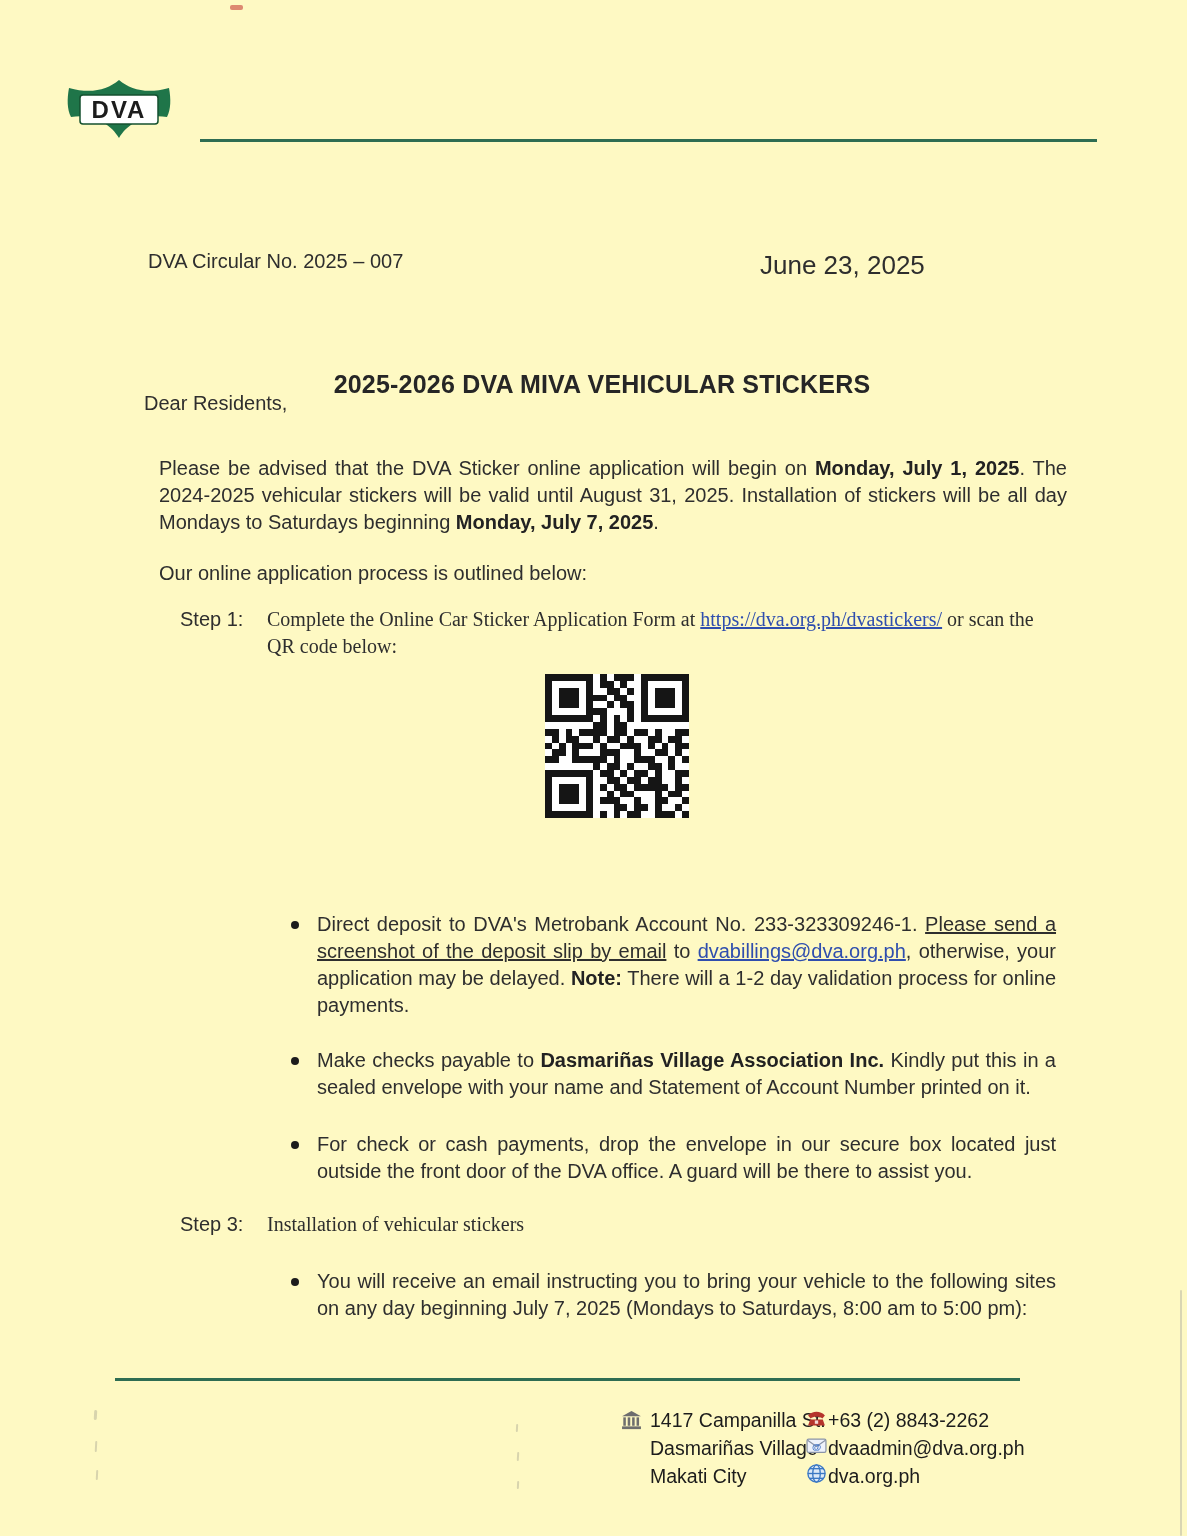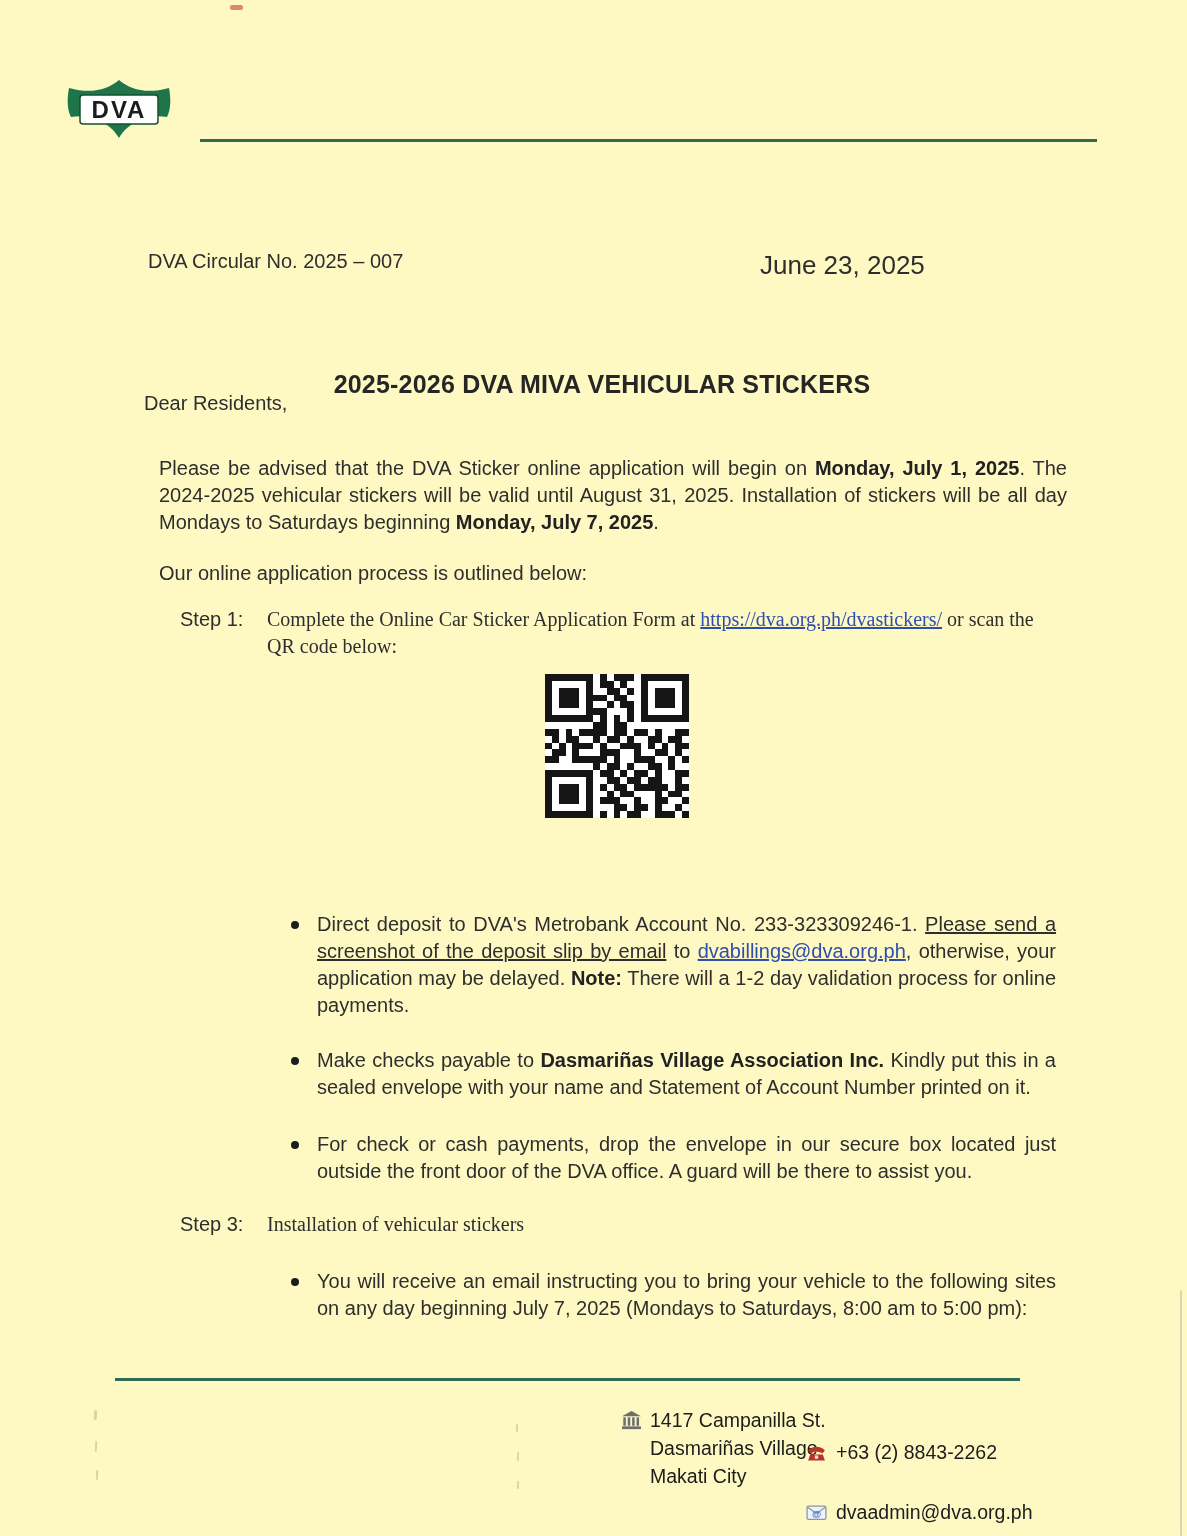--- a/index.html
+++ b/index.html
@@ -46,21 +46,21 @@
   .qr{
     position:absolute;left:545px;top:674px;width:144px;height:144px;
     display:grid;grid-template-columns:repeat(21,1fr);grid-auto-rows:1fr;background:#fff;
   }
   .qr .m{background:#151515;}
   
   .addr{position:absolute;left:620px;top:1406px;font-size:19.5px;line-height:28px;color:#1c1c1c;}
   .addr-row{display:flex;align-items:center;gap:7px;}
   .addr-row.indent{margin-left:30px;}
   .contacts{position:absolute;left:805px;top:1406px;font-size:19.5px;line-height:28px;color:#1c1c1c;}
-  .contact-row{display:flex;align-items:center;gap:8px;margin-top:32px;}
+  .contact-row{display:flex;align-items:flex-start;}
   .icon{display:inline-flex;width:23px;height:23px;align-items:center;justify-content:center;}
   .icon svg{width:21px;height:21px;}
   
   .mark{position:absolute;border-radius:2px;}
   .red-mark{left:230px;top:5px;width:13px;height:5px;background:rgba(198,62,58,.6);}
   .gray-mark{background:rgba(120,120,120,.28);transform:rotate(3deg);}
   .edge-shadow{left:1180px;top:1290px;width:2px;height:246px;background:rgba(150,150,150,.35);}
 </style>
 </head>
 <body>

